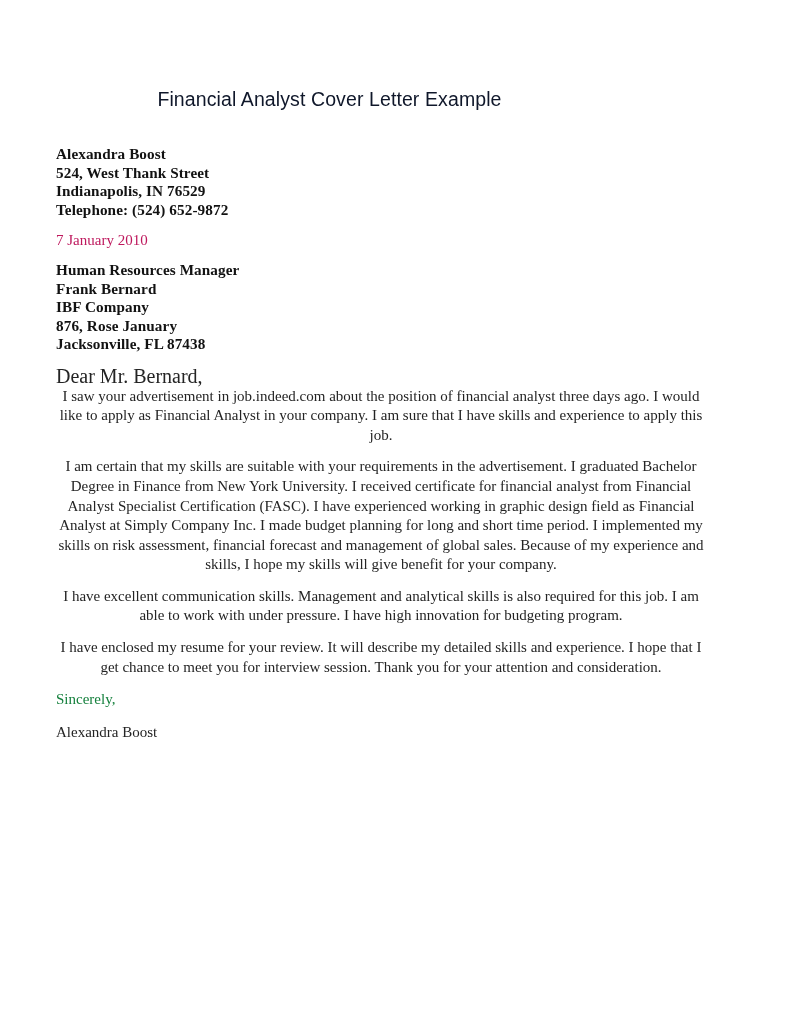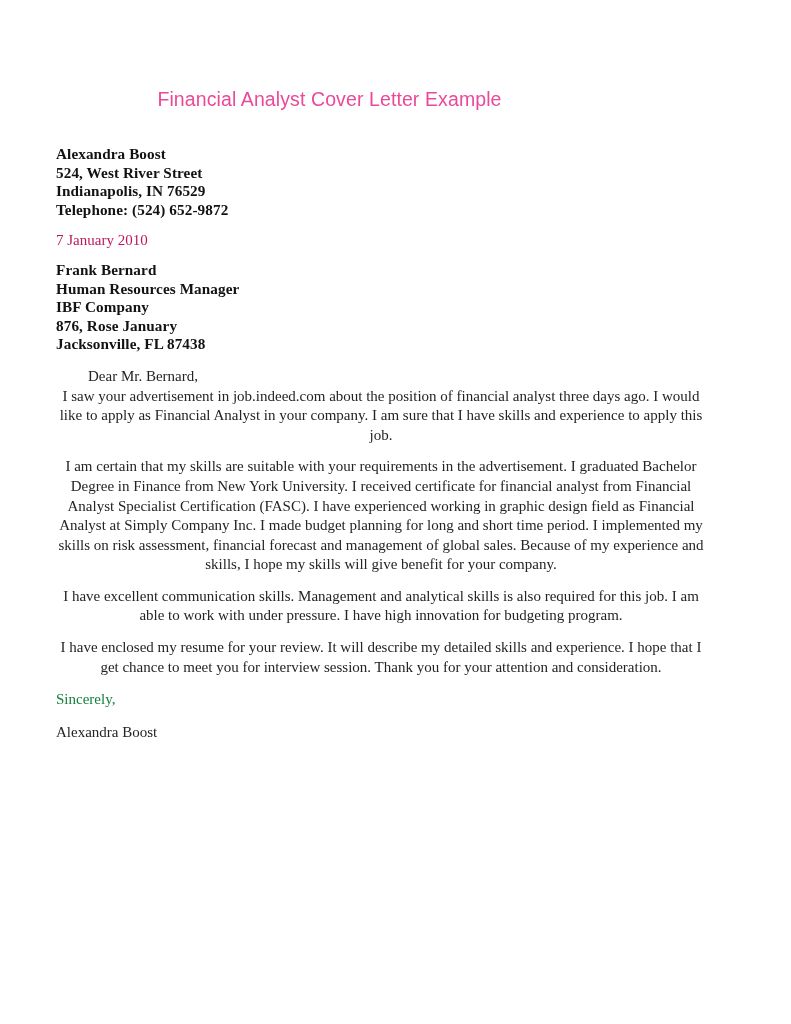--- a/index.html
+++ b/index.html
@@ -28,21 +28,21 @@
   .doc-title {
     position: absolute;
     top: 88px;
     left: 0;
     width: 659px;
     text-align: center;
     font-family: "Liberation Sans", "DejaVu Sans", sans-serif;
     font-size: 19.5px;
     font-weight: 400;
     letter-spacing: 0.1px;
-    color: #ec4899;
+    color: #0f172a;
   }
 
   
   .letter {
     position: absolute;
     top: 145px;
     left: 56px;
     width: 650px;
   }
 
@@ -71,26 +71,25 @@
     font-weight: 400;
     color: #be185d;
     margin-top: 12px;
   }
 
   .recipient-block {
     margin-top: 11px;
   }
 
   .salutation {
-    font-size: 15px;
+    font-size: 20px;
     line-height: 19.6px;
     font-weight: 400;
     color: #242424;
     margin-top: 13px;
-    margin-left: 32px;
   }
 
   .para {
     font-size: 15px;
     line-height: 19.6px;
     font-weight: 400;
     color: #242424;
     text-align: center;
     margin: 0;
   }
@@ -123,30 +122,30 @@
 <body>
 
 <div class="page">
 
   <div class="doc-title">Financial Analyst Cover Letter Example</div>
 
   <div class="letter">
 
     <div class="block addr-block">
       <span class="addr-line">Alexandra Boost</span>
-      <span class="addr-line">524, West River Street</span>
+      <span class="addr-line">524, West Thank Street</span>
       <span class="addr-line">Indianapolis, IN 76529</span>
       <span class="addr-line">Telephone: (524) 652-9872</span>
     </div>
 
     <div class="block date-line">7 January 2010</div>
 
     <div class="block addr-block recipient-block">
+      <span class="addr-line">Human Resources Manager</span>
       <span class="addr-line">Frank Bernard</span>
-      <span class="addr-line">Human Resources Manager</span>
       <span class="addr-line">IBF Company</span>
       <span class="addr-line">876, Rose January</span>
       <span class="addr-line">Jacksonville, FL 87438</span>
     </div>
 
     <div class="block salutation">Dear Mr. Bernard,</div>
 
     <p class="para tight">I saw your advertisement in job.indeed.com about the position of financial analyst three days ago. I would like to apply as Financial Analyst in your company. I am sure that I have skills and experience to apply this job.</p>
     <p class="para">I am certain that my skills are suitable with your requirements in the advertisement. I graduated Bachelor Degree in Finance from New York University. I received certificate for financial analyst from Financial Analyst Specialist Certification (FASC). I have experienced working in graphic design field as Financial Analyst at Simply Company Inc. I made budget planning for long and short time period. I implemented my skills on risk assessment, financial forecast and management of global sales. Because of my experience and skills, I hope my skills will give benefit for your company.</p>
     <p class="para">I have excellent communication skills. Management and analytical skills is also required for this job. I am able to work with under pressure. I have high innovation for budgeting program.</p>

